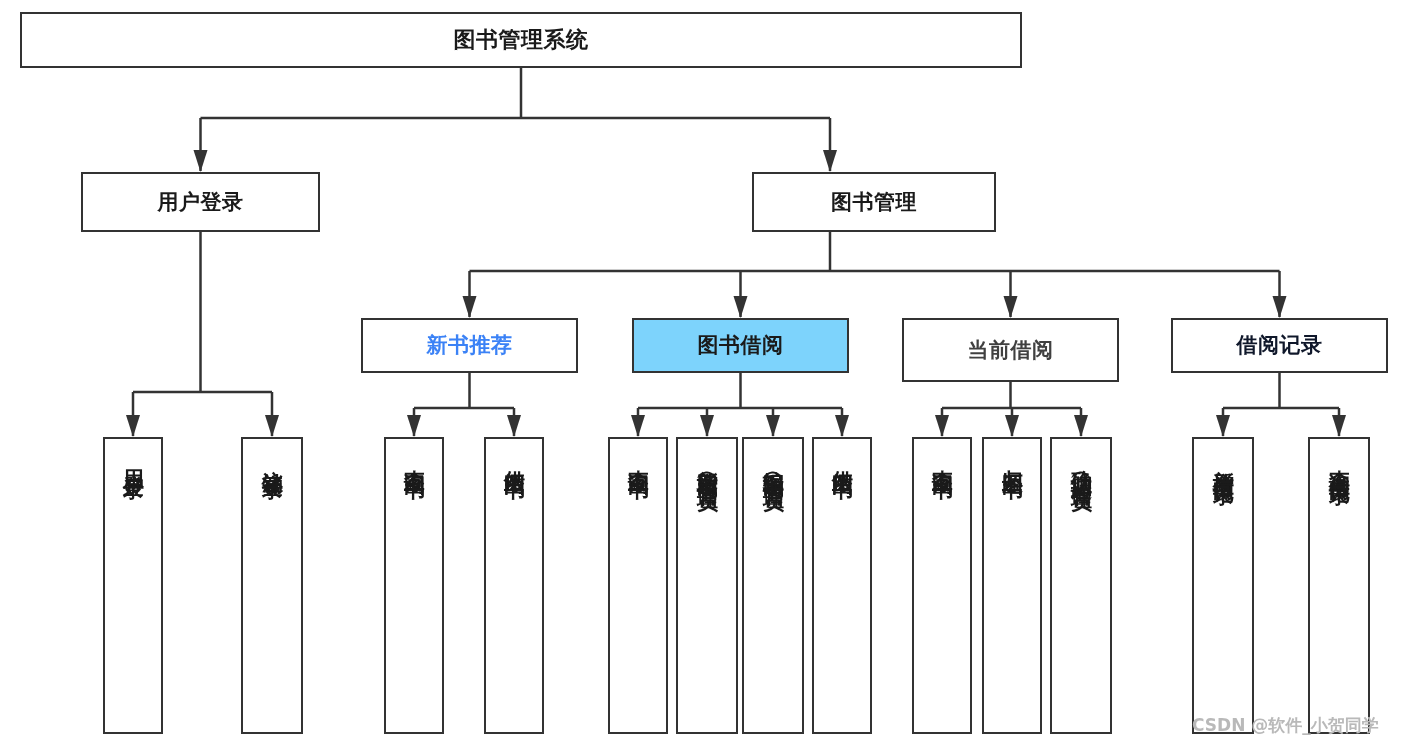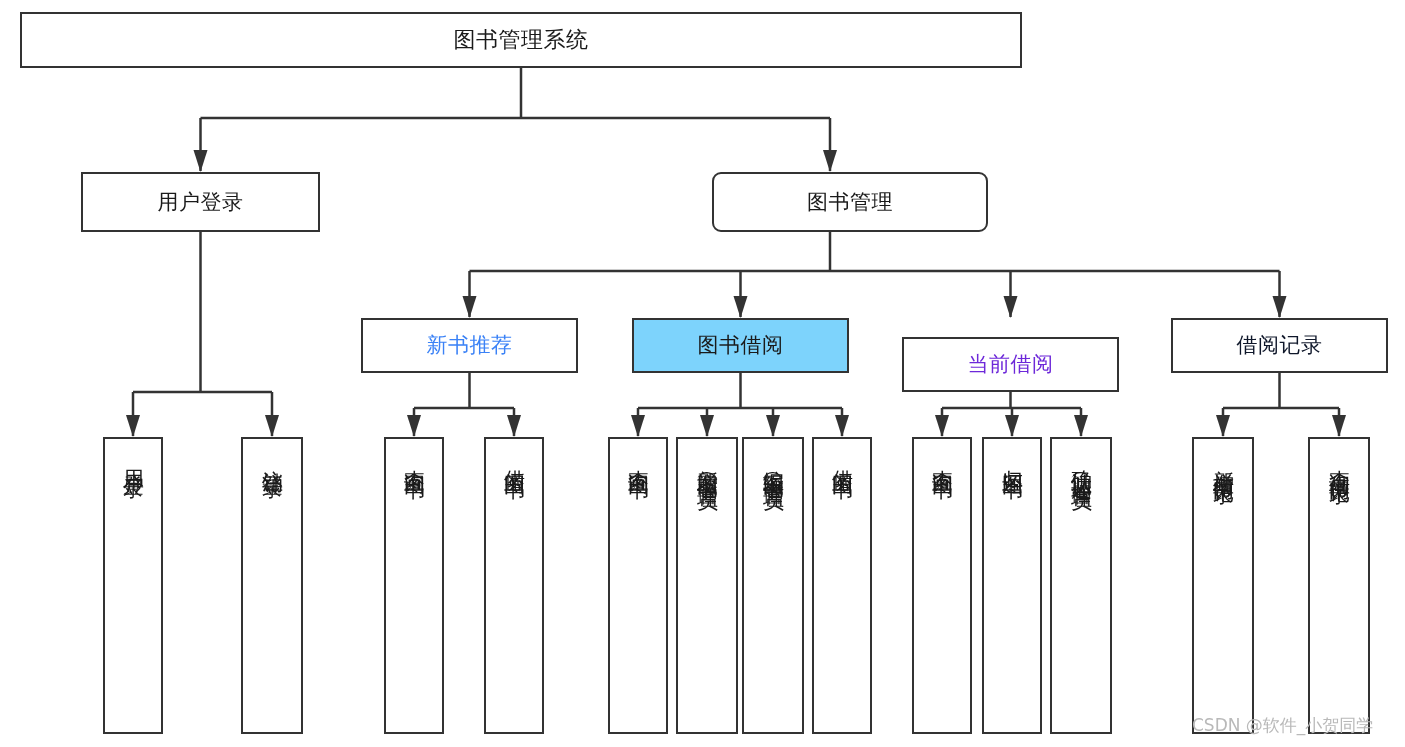--- a/index.html
+++ b/index.html
@@ -9,20 +9,21 @@
   }
   body {
     font-family: "DejaVu Sans", "Liberation Sans", sans-serif;
   }
   #canvas {
     position: relative;
     width: 1405px;
     height: 747px;
     background: #ffffff;
     overflow: hidden;
+    font-weight: bold;
   }
   #edges {
     position: absolute;
     left: 0;
     top: 0;
     width: 1405px;
     height: 747px;
     pointer-events: none;
   }
   .node {
@@ -126,30 +127,30 @@
       <line x1="1339" y1="408" x2="1339" y2="436" stroke="#333333" stroke-width="2.5"></line>
       <path d="M1332,415 L1346,415 L1339,437 Z" fill="#333333"></path>
     </svg>
   <div id="nodes">
       <div class="node horiz root" style="left: 20px; top: 12px; width: 1002px; height: 56px; border-color: rgb(51, 51, 51); background: rgb(255, 255, 255); color: rgb(26, 26, 26);">
         <span class="node-label">图书管理系统</span>
       </div>
       <div class="node horiz" style="left: 81px; top: 172px; width: 239px; height: 60px; border-color: rgb(51, 51, 51); background: rgb(255, 255, 255); color: rgb(26, 26, 26);">
         <span class="node-label">用户登录</span>
       </div>
-      <div class="node horiz" style="left: 712px; top: 172px; width: 276px; height: 60px; border-color: rgb(51, 51, 51); background: rgb(255, 255, 255); color: rgb(26, 26, 26); border-radius: 9px;">
+      <div class="node horiz" style="left: 752px; top: 172px; width: 244px; height: 60px; border-color: rgb(51, 51, 51); background: rgb(255, 255, 255); color: rgb(26, 26, 26);">
         <span class="node-label">图书管理</span>
       </div>
       <div class="node horiz" style="left: 361px; top: 318px; width: 217px; height: 55px; border-color: rgb(51, 51, 51); background: rgb(255, 255, 255); color: #3b82f6;">
         <span class="node-label">新书推荐</span>
       </div>
       <div class="node horiz" style="left: 632px; top: 318px; width: 217px; height: 55px; border-color: rgb(51, 51, 51); background: #7dd3fc; color: rgb(26, 26, 26);">
         <span class="node-label">图书借阅</span>
       </div>
-      <div class="node horiz" style="left: 902px; top: 318px; width: 217px; height: 55px; border-color: rgb(51, 51, 51); background: rgb(255, 255, 255); color: #6d28d9; margin-top: 19px;">
+      <div class="node horiz" style="left: 902px; top: 318px; width: 217px; height: 64px; border-color: rgb(51, 51, 51); background: rgb(255, 255, 255); color: #404040;">
         <span class="node-label">当前借阅</span>
       </div>
       <div class="node horiz" style="left: 1171px; top: 318px; width: 217px; height: 55px; border-color: rgb(51, 51, 51); background: rgb(255, 255, 255); color: #0f172a;">
         <span class="node-label">借阅记录</span>
       </div>
       <div class="node vert" style="left: 103px; top: 437px; width: 60px; height: 297px; border-color: rgb(51, 51, 51); background: rgb(255, 255, 255); color: rgb(26, 26, 26);">
         <span class="node-label">用户登录</span>
       </div>
       <div class="node vert" style="left: 241px; top: 437px; width: 62px; height: 297px; border-color: rgb(51, 51, 51); background: rgb(255, 255, 255); color: rgb(26, 26, 26);">
         <span class="node-label">注销登录</span>

